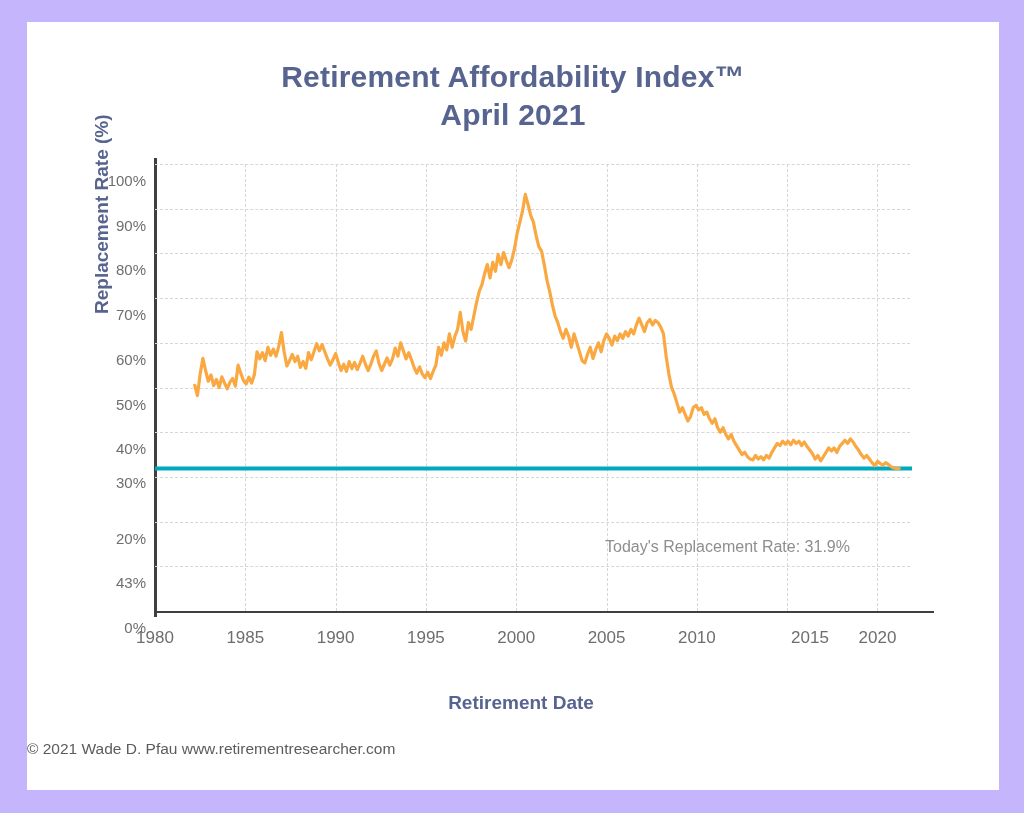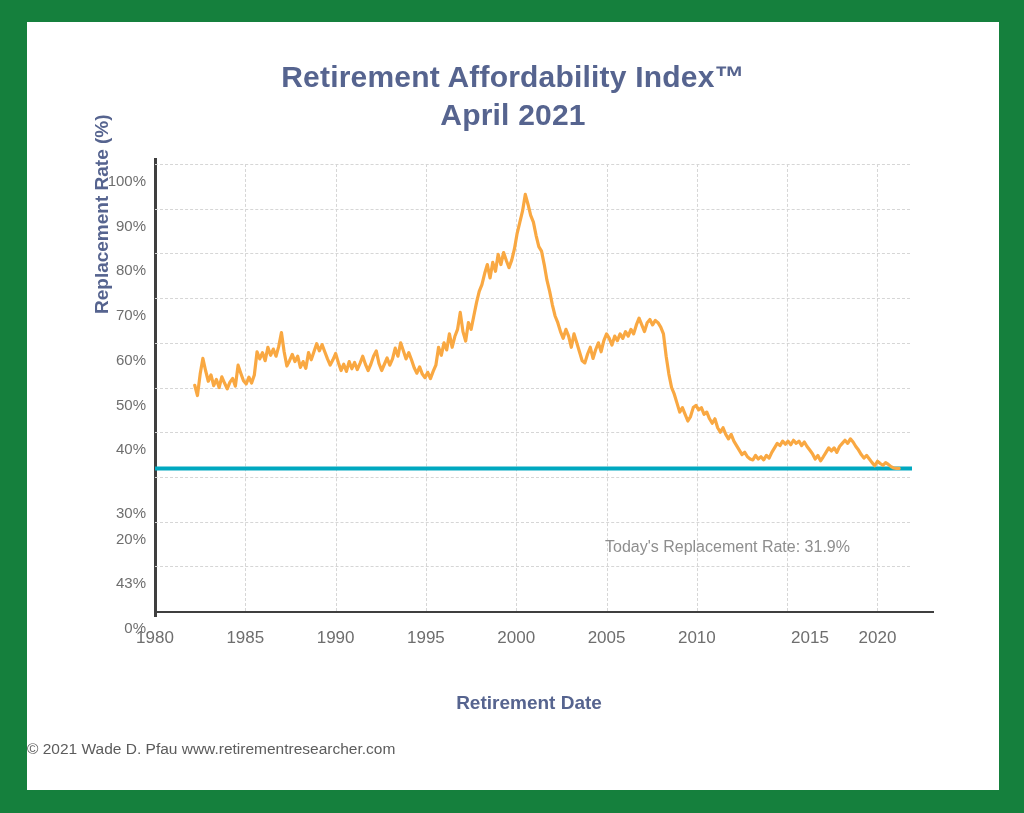--- a/index.html
+++ b/index.html
@@ -11,21 +11,21 @@
     height: 813px;
     background: #a1bcb8;
     font-family: "Liberation Sans", sans-serif;
     overflow: hidden;
   }
   #frame {
     position: absolute;
     left: 0; top: 0;
     width: 1024px;
     height: 813px;
-    background: #15803d;
+    background: #c4b5fd;
   }
   #panel {
     position: absolute;
     left: 27px;
     top: 22px;
     width: 972px;
     height: 768px;
     background: #ffffff;
   }
 
@@ -115,21 +115,21 @@
     top: 292px;
     color: #56648f;
     font-size: 19px;
     font-weight: bold;
     transform: rotate(-90deg);
     transform-origin: left top;
     white-space: nowrap;
   }
   #x-axis-title {
     position: absolute;
-    left: 16px;
+    left: 8px;
     top: 670px;
     width: 972px;
     text-align: center;
     color: #56648f;
     font-size: 19px;
     font-weight: bold;
   }
   #copyright {
     position: absolute;
     left: 0;
@@ -193,21 +193,21 @@
             <div class="gridline-v" style="left: 361.244px;"></div>
             <div class="gridline-v" style="left: 451.555px;"></div>
             <div class="gridline-v" style="left: 541.866px;"></div>
             <div class="gridline-v" style="left: 632.177px;"></div>
             <div class="gridline-v" style="left: 722.488px;"></div>
           </div>
         <div id="ytick-labels">
             <div class="ytick-label" style="top: 447px;">0%</div>
             <div class="ytick-label" style="top: 402.3px;">43%</div>
             <div class="ytick-label" style="top: 357.6px;">20%</div>
-            <div class="ytick-label" style="top: 332px;">30%</div>
+            <div class="ytick-label" style="top: 302px;">30%</div>
             <div class="ytick-label" style="top: 268.2px;">40%</div>
             <div class="ytick-label" style="top: 223.5px;">50%</div>
             <div class="ytick-label" style="top: 178.8px;">60%</div>
             <div class="ytick-label" style="top: 134.1px;">70%</div>
             <div class="ytick-label" style="top: 89.4px;">80%</div>
             <div class="ytick-label" style="top: 44.7px;">90%</div>
             <div class="ytick-label" style="top: 0px;">100%</div>
           </div>
         <div id="xtick-labels">
             <div class="xtick-label" style="left: 0px;">1980</div>

